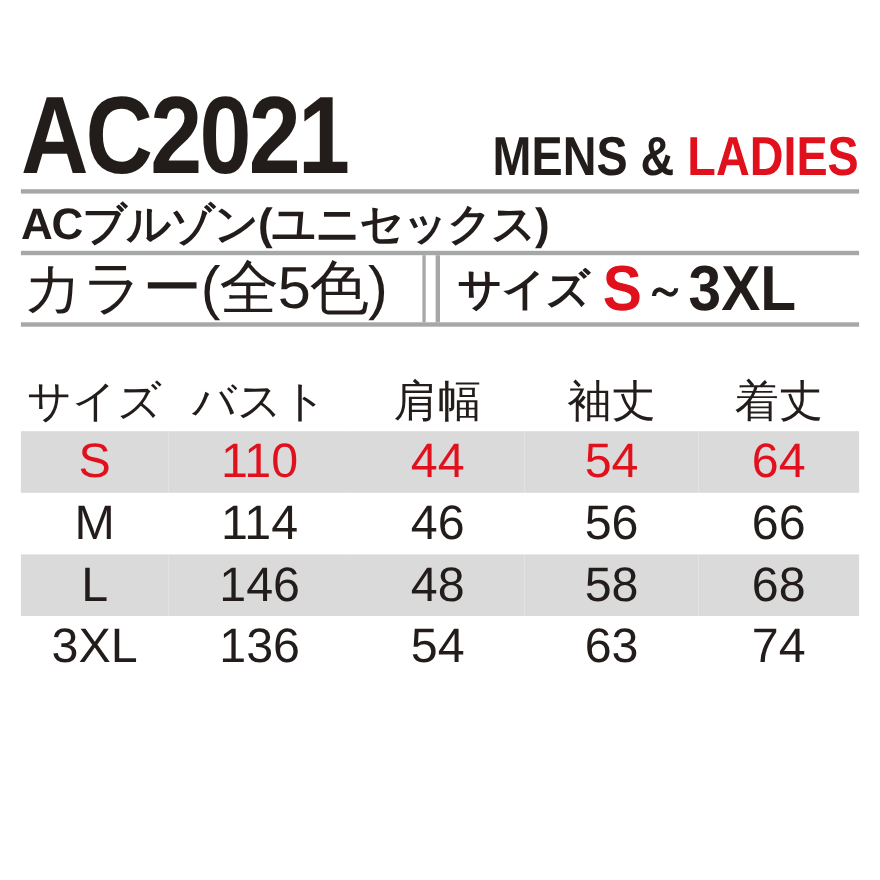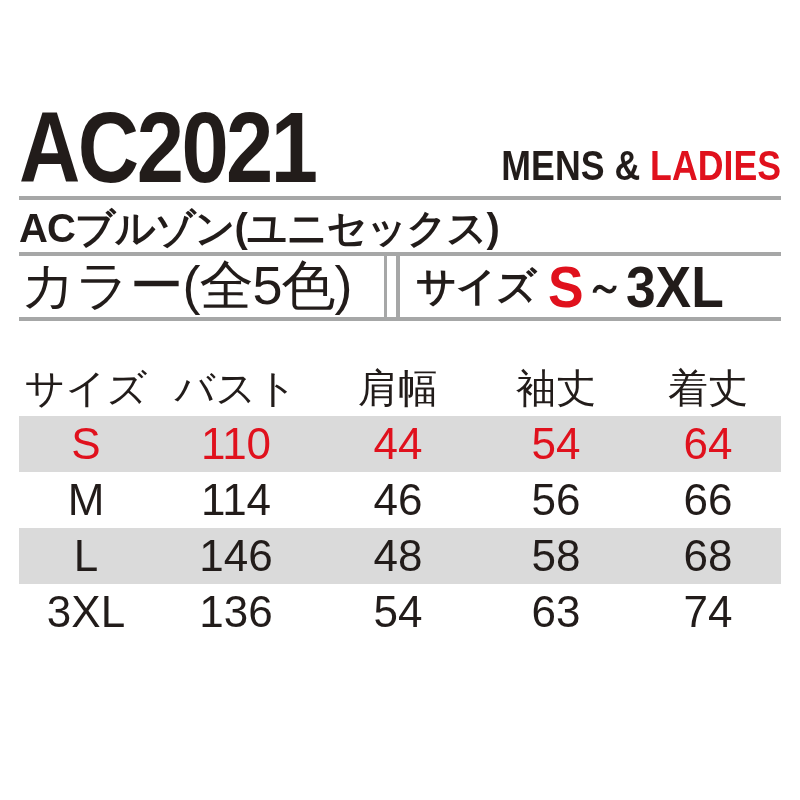--- a/index.html
+++ b/index.html
@@ -2,27 +2,27 @@
 <html><head>
 <meta charset="utf-8">
 <style>
   * { margin: 0; padding: 0; box-sizing: border-box; }
   html, body { background: #ffffff; }
   body {
     width: 800px; height: 800px;
     font-family: "Liberation Sans", "DejaVu Sans", sans-serif;
     color: #221c1a;
   }
-  .page { width: 800px; height: 800px; padding: 107px 19px 0; overflow: hidden; }
+  .page { width: 800px; height: 800px; padding: 83px 19px 0; overflow: hidden; }
 
   
   .title-row { display: flex; justify-content: space-between; align-items: flex-end; height: 80px; }
   .code { font-size: 100px; line-height: 80px; font-weight: 700; letter-spacing: -3px; white-space: nowrap; }
   .cond  { display: inline-block; transform: scaleX(0.85); transform-origin: left bottom; }
-  .audience { font-size: 42px; line-height: 42px; font-weight: 700; white-space: nowrap; text-align: right; margin-top: 39px; }
+  .audience { font-size: 50px; line-height: 42px; font-weight: 700; white-space: nowrap; text-align: right; margin-top: 39px; }
   .cond-r { display: inline-block; transform: scaleX(0.85); transform-origin: right bottom; }
   .red { color: #e0111d; }
 
   .rule { height: 4px; background: #a6a7a7; margin-top: 9px; }
 
   .product-name { margin-top: 4px; font-size: 40px; line-height: 48px; font-weight: 900; letter-spacing: -1px; }
 
   
   .info-row {
     height: 69px;

